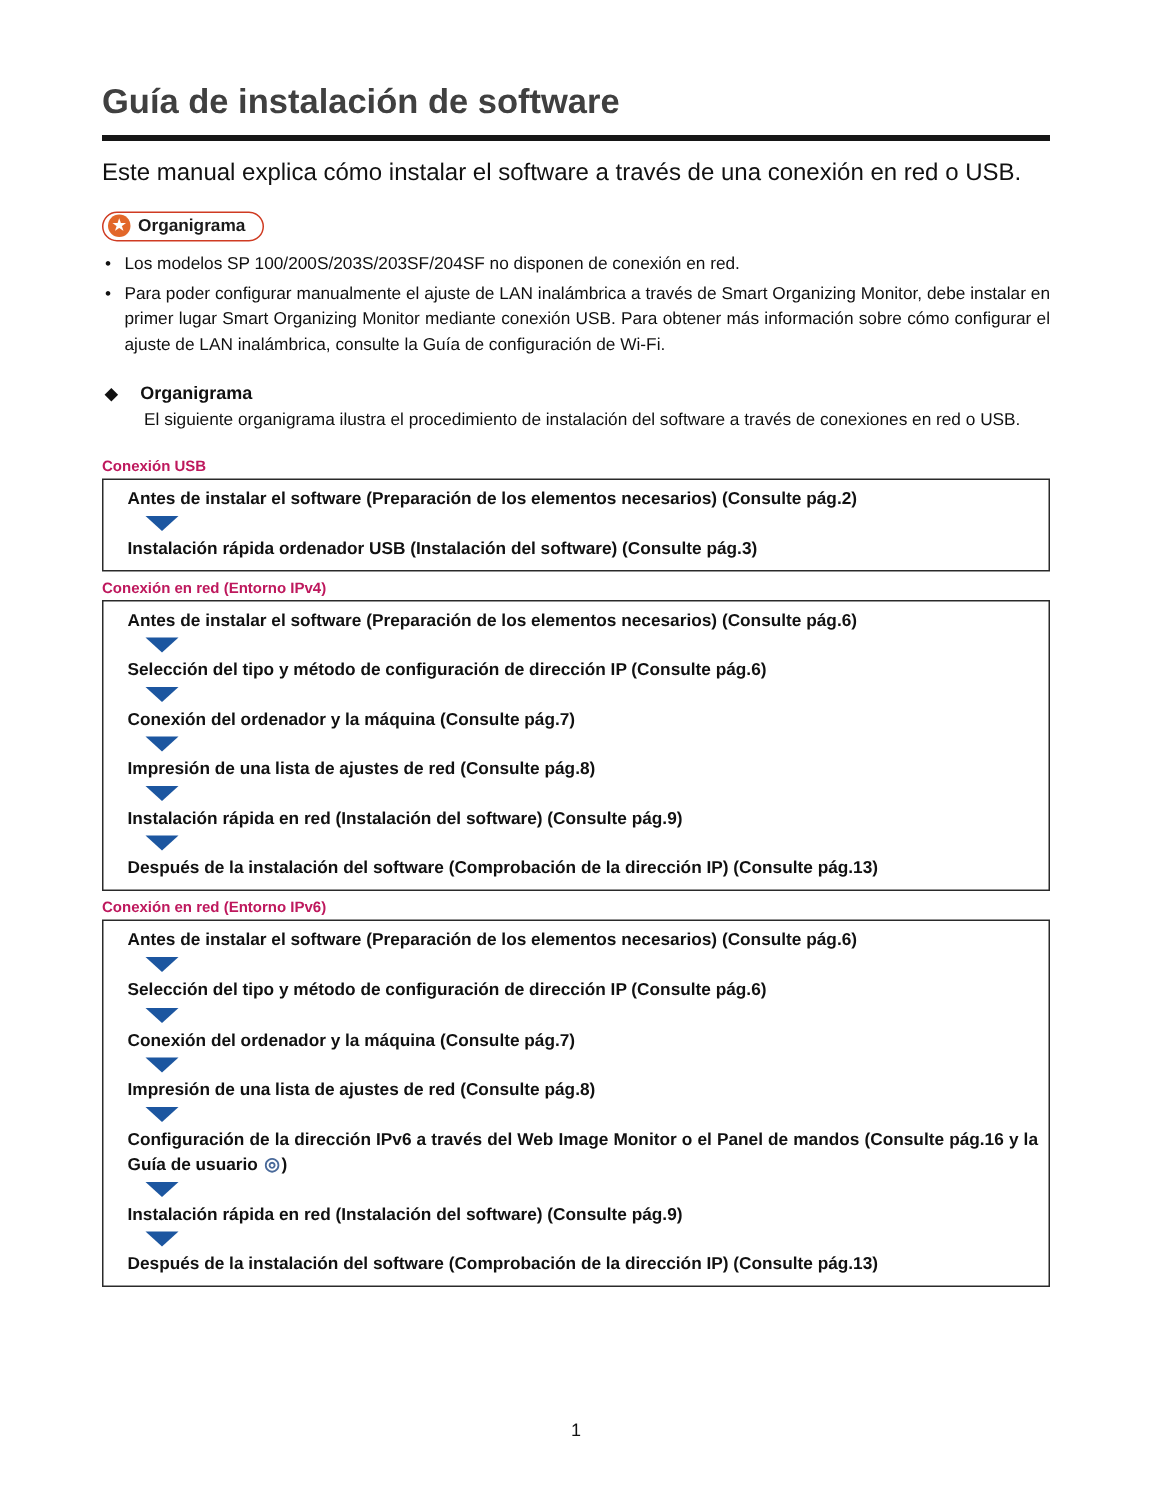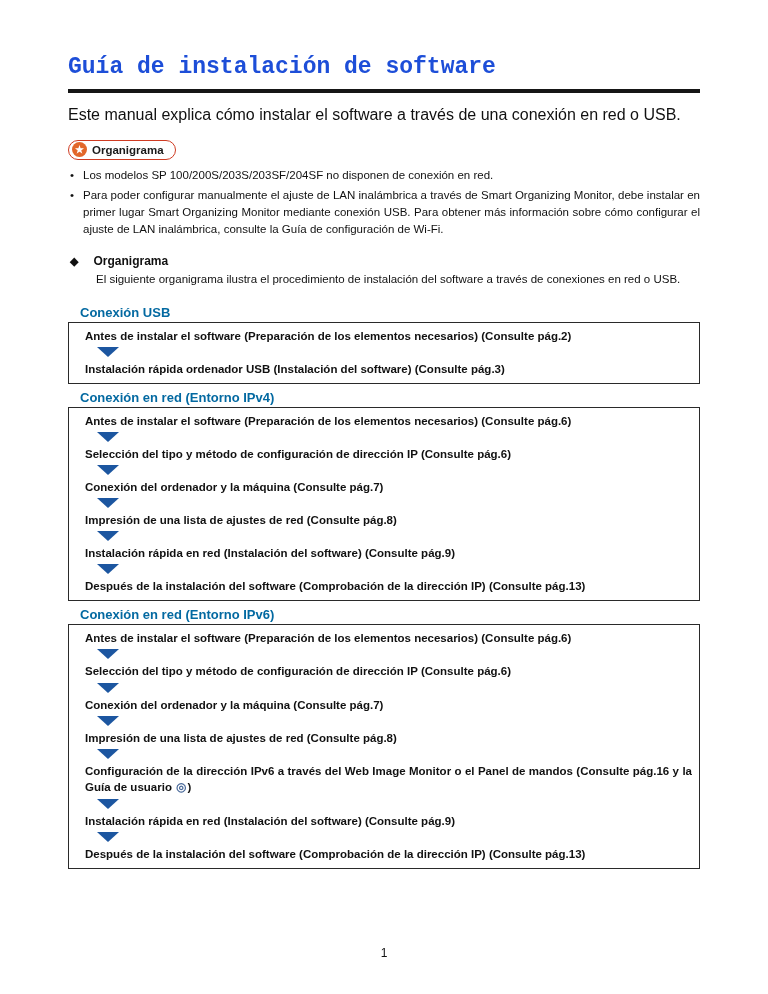--- a/index.html
+++ b/index.html
@@ -1,21 +1,21 @@
 <!DOCTYPE html>
 <html><head>
 <meta charset="utf-8">
 <style>
   html,body{margin:0;padding:0;background:#ffffff;}
   .page{
     width:768px;height:994px;box-sizing:border-box;position:relative;
     padding:54px 68px 0 68px;background:#fff;
     font-family:"Liberation Sans", sans-serif;color:#111;
   }
-  .title{font-size:23px;font-weight:bold;margin:0 0 9px 0;color:#1d4ed8;font-family:Liberation Mono, monospace;}
+  .title{font-size:23px;font-weight:bold;margin:0 0 9px 0;color:#404040;}
   .title-rule{height:4px;background:#161616;margin:0 0 11px 0;}
   .intro{font-size:16px;line-height:1.4;margin:0 0 13px 0;}
 
   .important-badge{
     display:inline-flex;align-items:center;gap:5px;
     border:1.6px solid #cf3b22;border-radius:10px;
     padding:1px 11px 2px 3px;font-size:11.5px;font-weight:bold;color:#1a1a1a;
     margin:0 0 5px 0;
   }
   .star{
@@ -26,21 +26,21 @@
   .bullets{list-style:none;margin:2px 0 16px 0;padding:0;font-size:11.5px;}
   .bullets li{position:relative;padding-left:15px;margin-bottom:2px;line-height:1.5;text-align:justify;}
   .bullets .marker{position:absolute;left:2px;}
 
   .org-head{display:flex;align-items:baseline;font-size:12px;font-weight:bold;margin:4px 0 3px 2px;}
   .diamond{font-size:11px;margin-right:15px;}
   .org-desc{margin:0 0 0 28px;font-size:11.5px;line-height:1.5;max-width:600px;}
 
   .flow-section{margin-top:2px;}
   .flow-section:first-child{margin-top:16px;}
-  .section-heading{font-size:13px;font-weight:bold;margin:6px 0 2px 12px;color:#0369a1;}
+  .section-heading{font-size:10px;font-weight:bold;margin:6px 0 2px 0;color:#be185d;}
   .flow-box{border:1.5px solid #2a2a2a;padding:5px 7px 6px 16px;}
   .step{font-size:11.5px;font-weight:bold;line-height:1.4;text-align:justify;color:#111;}
   .arrow{
     width:0;height:0;margin:3px 0 4px 12px;
     border-left:11px solid transparent;border-right:11px solid transparent;
     border-top:10px solid #1c56a0;
   }
   .cd-icon{font-weight:bold;color:#4a6a9a;font-size:12px;padding:0 1px;}
   .page-number{position:absolute;left:0;right:0;bottom:34px;text-align:center;font-size:12px;color:#111;}
 </style>

